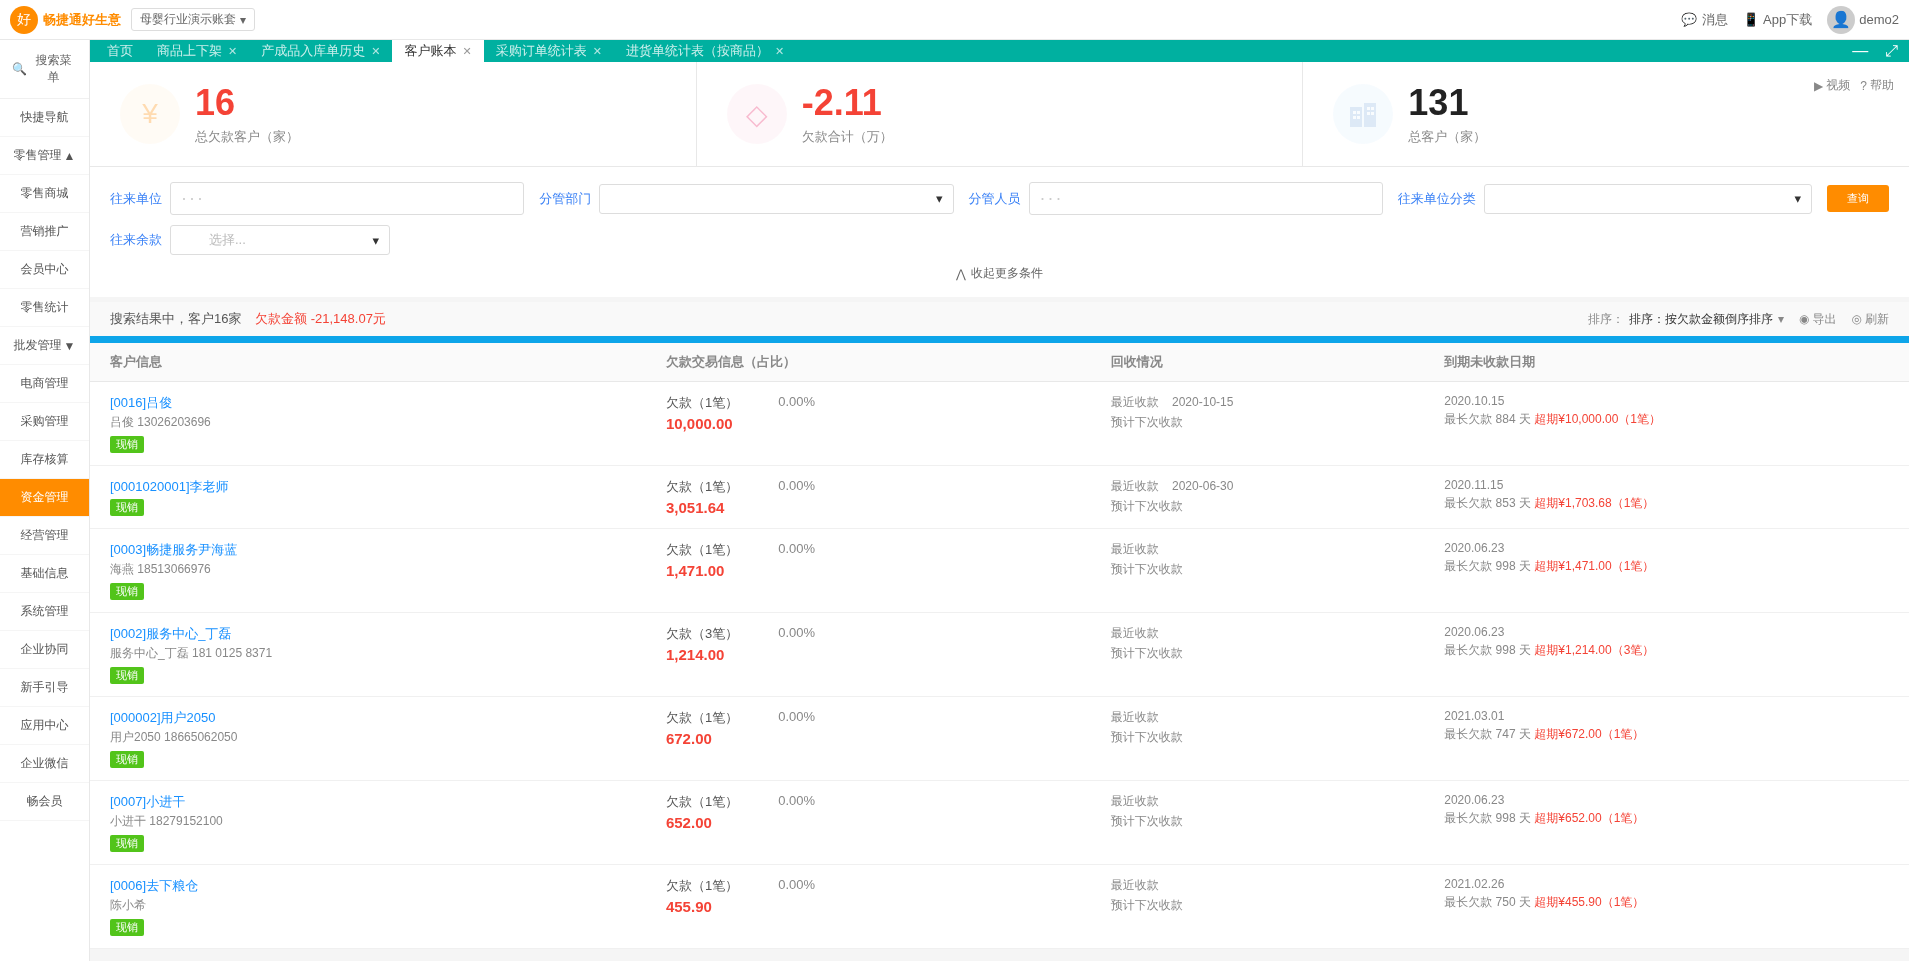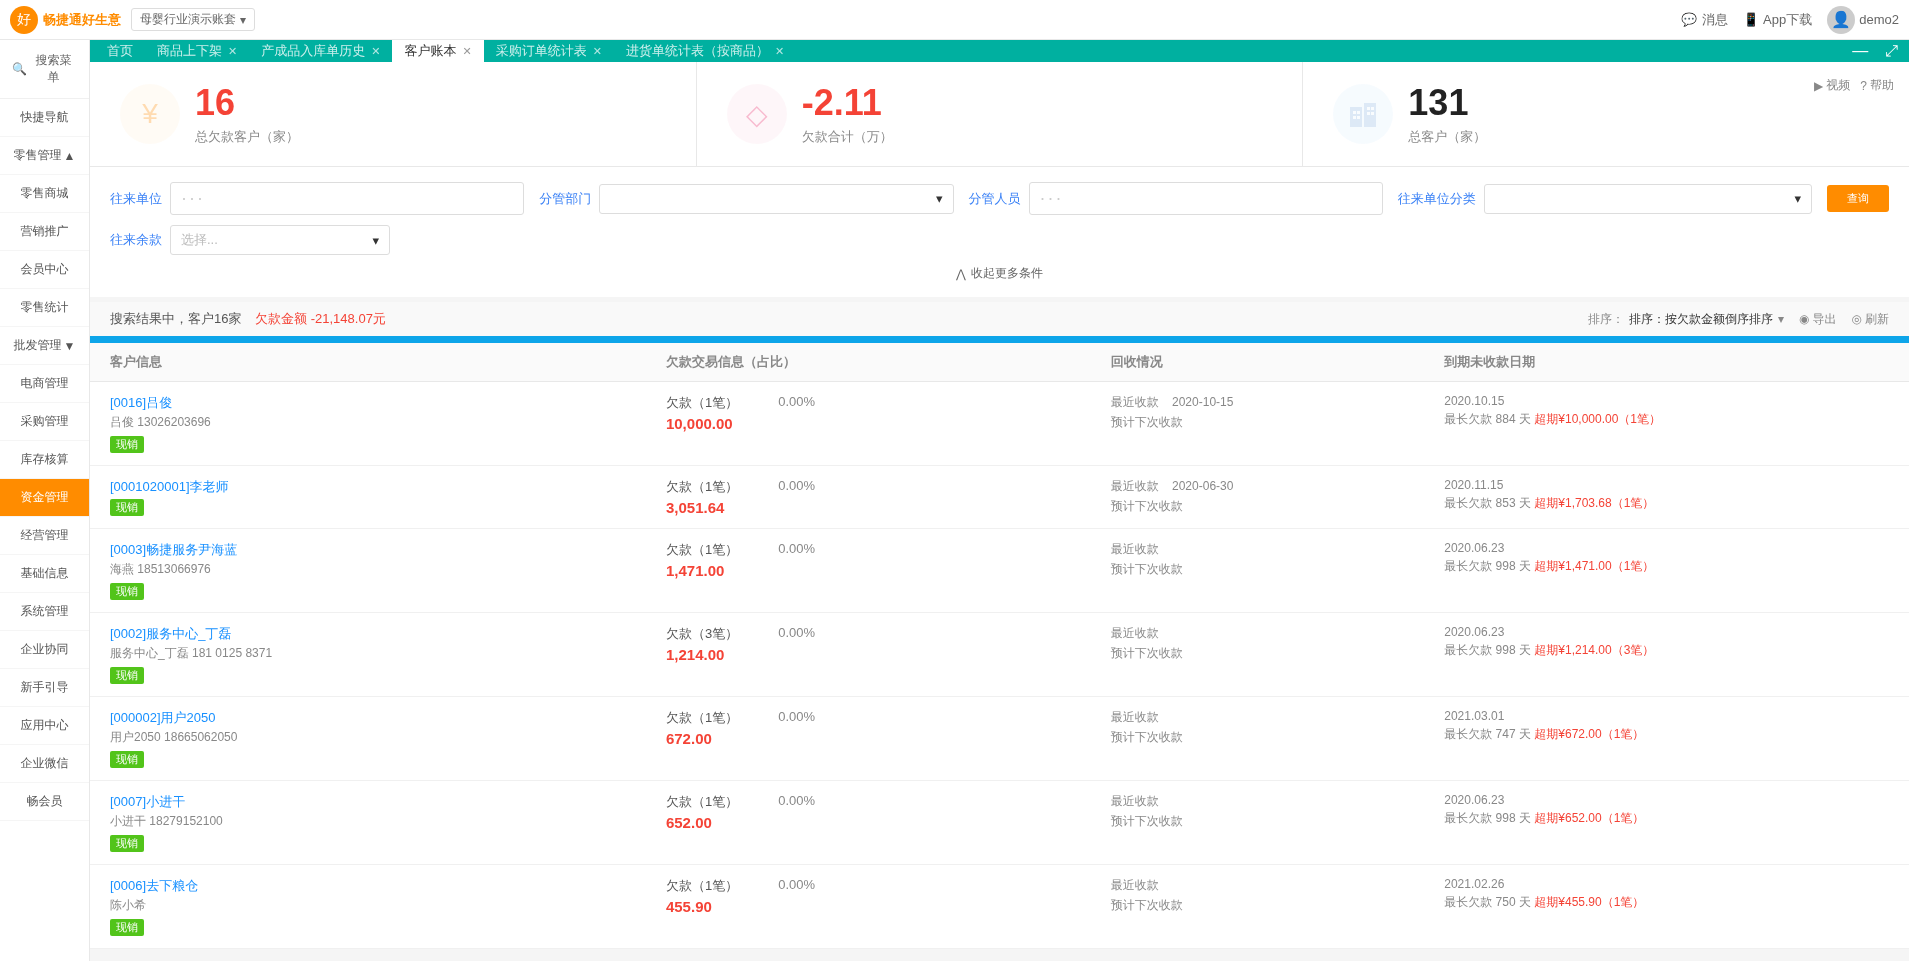--- a/index.html
+++ b/index.html
@@ -60,21 +60,21 @@
     .stat-card-action { display: flex; align-items: center; gap: 3px; cursor: pointer; }
 
     
     .filter-area { background: #fff; padding: 15px 20px; margin-bottom: 5px; }
     .filter-row { display: flex; align-items: center; gap: 15px; margin-bottom: 10px; }
     .filter-item { display: flex; align-items: center; gap: 8px; flex: 1; }
     .filter-label { font-size: 13px; color: #3b82f6; white-space: nowrap; }
     .filter-input { flex: 1; border: 1px solid #ddd; border-radius: 3px; padding: 5px 10px; font-size: 13px; color: #333; display: flex; align-items: center; justify-content: space-between; cursor: pointer; min-height: 30px; }
     .filter-input .dots { color: #ccc; font-size: 18px; letter-spacing: 2px; }
     .filter-select { flex: 1; border: 1px solid #ddd; border-radius: 3px; padding: 5px 10px; font-size: 13px; color: #333; display: flex; align-items: center; justify-content: space-between; cursor: pointer; min-height: 30px; }
-    .filter-select .placeholder { color: #bbb; }
+    .filter-select .placeholder { color: #bbb; margin-left: 28px; }
     .search-btn { background: #ff8c00; color: white; border: none; padding: 6px 20px; border-radius: 3px; font-size: 11px; cursor: pointer; white-space: nowrap; }
     .collapse-btn { display: flex; align-items: center; justify-content: center; gap: 5px; color: #666; font-size: 12px; cursor: pointer; margin-top: 5px; }
 
     
     .results-bar { background: #f9f9f9; padding: 8px 20px; display: flex; align-items: center; justify-content: space-between; border-bottom: 7px solid #0ea5e9; }
     .results-actions { display: flex; gap: 15px; font-size: 12px; color: #888; }
     .sort-select { display: flex; align-items: center; gap: 5px; cursor: pointer; }
     .action-btn { display: flex; align-items: center; gap: 3px; cursor: pointer; color: #888; }
 
     

